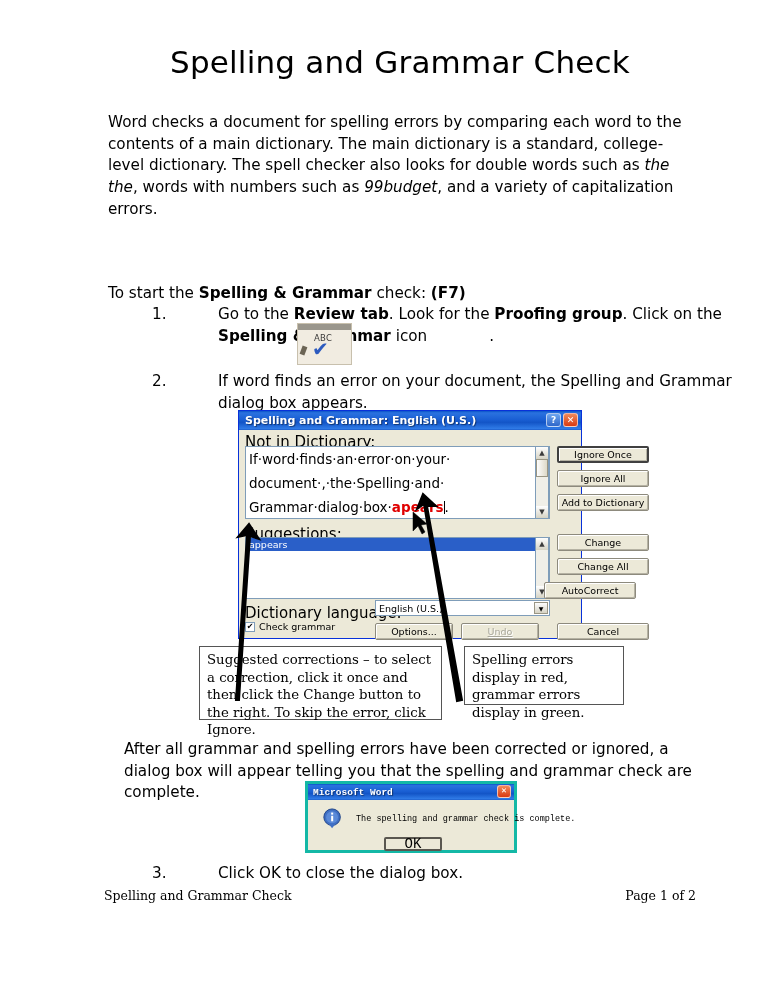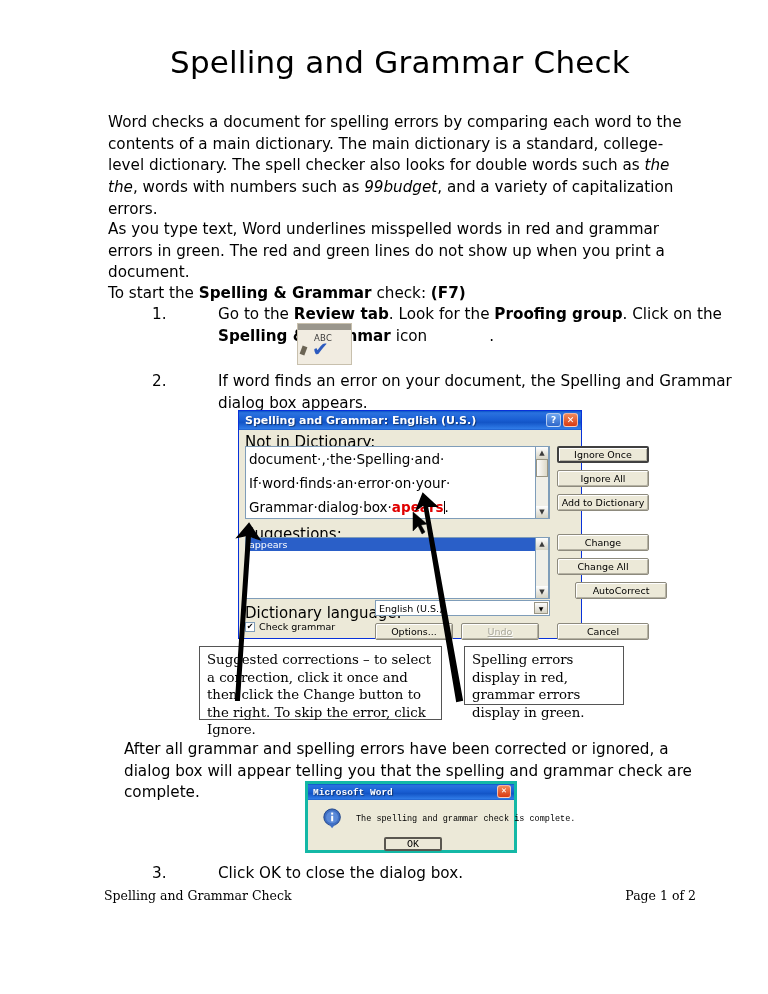--- a/index.html
+++ b/index.html
@@ -151,21 +151,21 @@
     color:#000;border-radius:2px;
     box-shadow:inset 1px 1px 0 #fff, inset -1px -1px 0 #b5b2a3;
   }
   .dbtn.def{border:2px solid #404040;}
   .dbtn.dis{color:#a8a79c;text-shadow:1px 1px 0 #fff;}
   .b-ignore-once{left:318px;top:16px;width:92px;}
   .b-ignore-all{left:318px;top:40px;width:92px;}
   .b-add-dict{left:318px;top:64px;width:92px;}
   .b-change{left:318px;top:104px;width:92px;}
   .b-change-all{left:318px;top:128px;width:92px;}
-  .b-autocorrect{left:336px;top:152px;width:92px;}
+  .b-autocorrect{left:305px;top:152px;width:92px;}
   .b-cancel{left:318px;top:193px;width:92px;}
   .b-options{left:136px;top:193px;width:78px;}
   .b-undo{left:222px;top:193px;width:78px;text-decoration:underline;}
 
   
   .callout{
     position:absolute;background:#fff;border:1px solid #555;box-sizing:border-box;
     font-family:"DejaVu Serif", serif;font-size:13.3px;line-height:17.5px;color:#000;
     padding:4px 6px 4px 7px;
   }
@@ -194,40 +194,39 @@
   }
   .mw-info{
     position:absolute;left:14px;top:24px;width:22px;height:22px;
   }
   .mw-msg{
     position:absolute;left:48px;top:30px;font-size:8.5px;color:#000;white-space:nowrap;
   }
   .mw-ok{
     position:absolute;left:76px;top:53px;width:58px;height:14px;
     background:#ece9d8;border:2px solid #5a5750;box-sizing:border-box;
-    font-size:10px;display:flex;align-items:center;justify-content:center;border-radius:2px;
+    font-size:14px;display:flex;align-items:center;justify-content:center;border-radius:2px;
   }
 
   
   .footer{
     position:absolute;left:88px;top:888px;width:592px;
     font-family:"DejaVu Serif", serif;font-size:12.5px;color:#000;
     display:flex;justify-content:space-between;
   }
 </style>
 </head>
 <body>
 
 <div class="page">
 
   <div class="doc-title">Spelling and Grammar Check</div>
 
   <div class="body-text p1"><span>Word checks a document for spelling errors by comparing each word to the contents of a main dictionary.  The main dictionary is a standard, college-level dictionary.  The spell checker also looks for double words such as </span><i>the the</i><span>, words with numbers such as </span><i>99budget</i><span>, and a variety of capitalization errors.</span></div>
 
-  <div class="body-text p2">As you type text, Word underlines misspelled words in red and grammar errors in green.  The red and green lines do not show up when you print a document.</div>
 
   <div class="body-text p3"><span>To start the </span><b>Spelling &amp; Grammar</b><span> check: </span><b>(F7)</b></div>
 
   <div class="li li1">
     <span class="num">1.</span>
     <span class="txt"><span>Go to the </span><b>Review tab</b><span>. Look for the </span><b>Proofing group</b><span>. Click on the </span><b>Spelling &amp; Grammar</b><span>  icon</span><span style="display:inline-block;width:62px"></span><span>.</span></span>
   </div>
 
   <div class="abc-icon">
     <div class="topbar"></div>
@@ -248,22 +247,22 @@
         <span class="tb-btn tb-help">?</span>
         <span class="tb-btn tb-close">✕</span>
       </span>
     </div>
 
     <div class="sg-body">
 
       <div class="lbl notdict-lbl">Not in Dictionary:</div>
 
       <div class="textbox">
+        <div class="line"><span>If·word·finds·an·error·on·your·</span></div>
         <div class="line"><span>document·,·the·Spelling·and·</span></div>
-        <div class="line"><span>If·word·finds·an·error·on·your·</span></div>
         <div class="line"><span>Grammar·dialog·box·</span><span class="err">apears</span><span class="caret"></span><span>.</span></div>
       </div>
 
       <div class="vscroll sc1">
         <div class="arr">▲</div>
         <div class="thumb"></div>
         <div class="arr bot">▼</div>
       </div>
 
       <div class="lbl sugg-lbl">Suggestions:</div>

